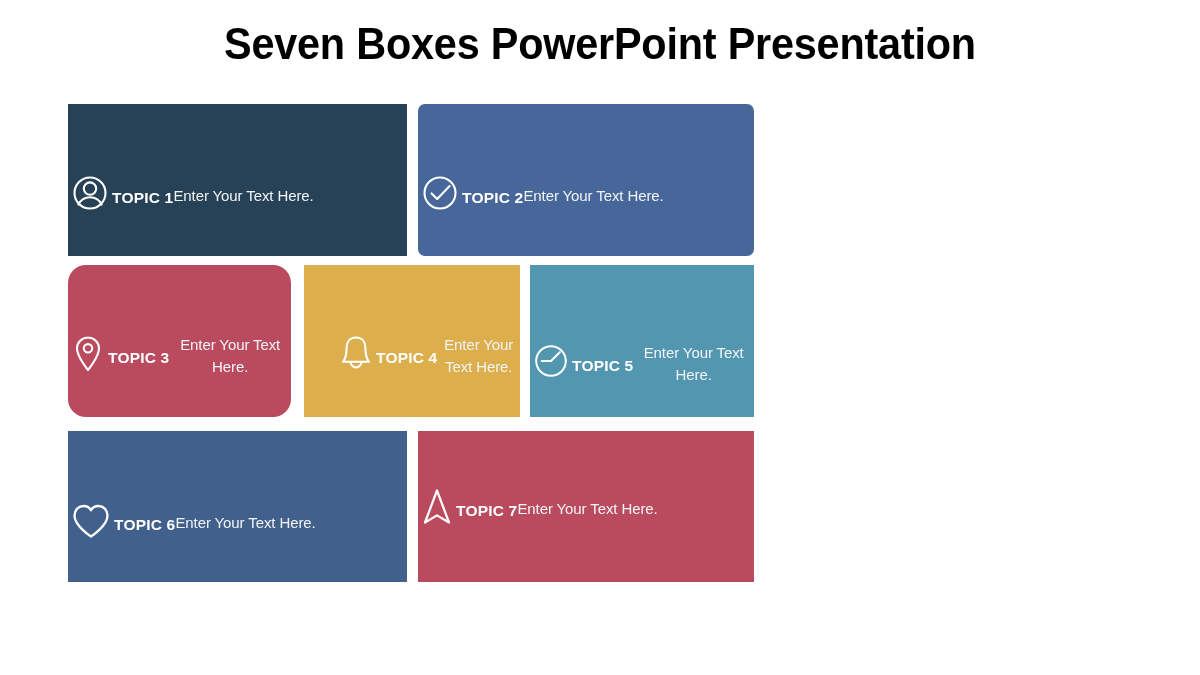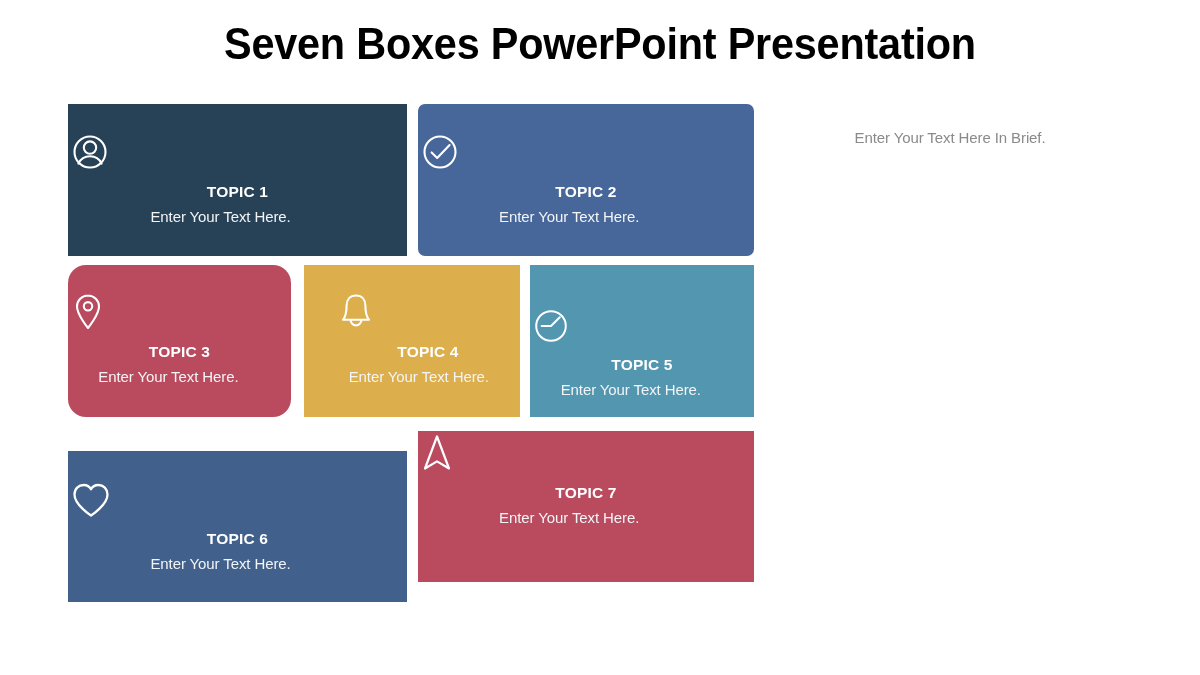--- a/index.html
+++ b/index.html
@@ -38,21 +38,22 @@
     transform: scaleX(0.94);
     transform-origin: center top;
     white-space: nowrap;
   }
 
   
   .box {
     position: absolute;
     box-sizing: border-box;
     display: flex;
-    flex-direction: column;
+    flex-direction: row;
+    align-items: center;
     justify-content: flex-start;
     color: #ffffff;
     overflow: hidden;
   }
 
   .box-icon {
     display: block;
     line-height: 0;
   }
   .box-icon svg {
@@ -81,21 +82,21 @@
   }
 
   
   #box-1 { left: 68px;  top: 104px; width: 339px; height: 152px; padding-top: 26px; }
   #box-2 { left: 418px; top: 104px; width: 336px; height: 152px; padding-top: 26px; }
   
   #box-3 { left: 68px;  top: 265px; width: 223px; height: 152px; padding-top: 25px; border-radius: 18px; }
   #box-4 { left: 304px; top: 265px; width: 216px; height: 152px; padding-top: 25px; }
   #box-5 { left: 530px; top: 265px; width: 224px; height: 152px; padding-top: 40px; }
   
-  #box-6 { left: 68px;  top: 431px; width: 339px; height: 151px; padding-top: 28px; margin-top: 20px; }
+  #box-6 { left: 68px;  top: 431px; width: 339px; height: 151px; padding-top: 28px; }
   #box-7 { left: 418px; top: 431px; width: 336px; height: 151px; }
 
   
   .side-panel {
     position: absolute;
     left: 780px;
     top: 122px;
     width: 340px;
     text-align: center;
   }
@@ -194,16 +195,15 @@
     <span class="box-icon">
       <svg width="38" height="44" viewBox="0 0 38 44" fill="none" stroke="#ffffff" stroke-width="2.2">
         <path d="M19 5.5L31 37.5 19 30.4 7 37.5 19 5.5z" stroke-linejoin="round" stroke-linecap="round"></path>
       </svg>
     </span>
     <div class="box-title">TOPIC 7</div>
     <div class="box-text">Enter Your Text Here.</div>
   </div>
 
   <div class="side-panel">
-    <div class="side-sub">Enter Your Text Here In Brief.</div>
   </div>
 
 </div>
 
 </body></html>

